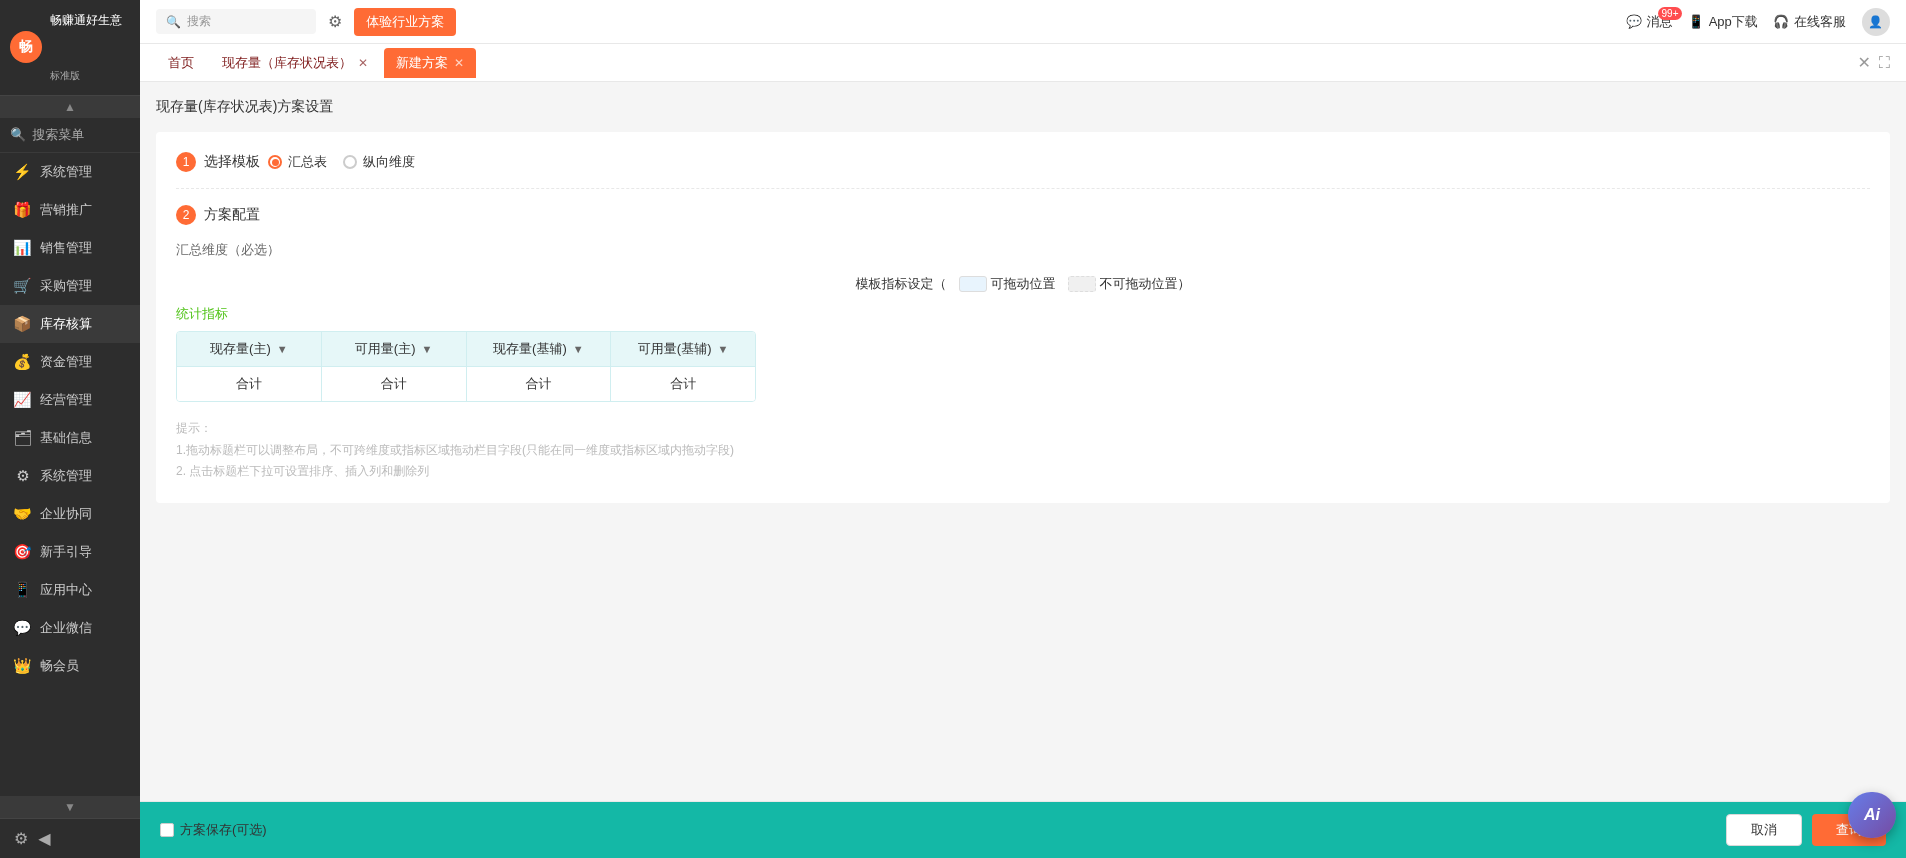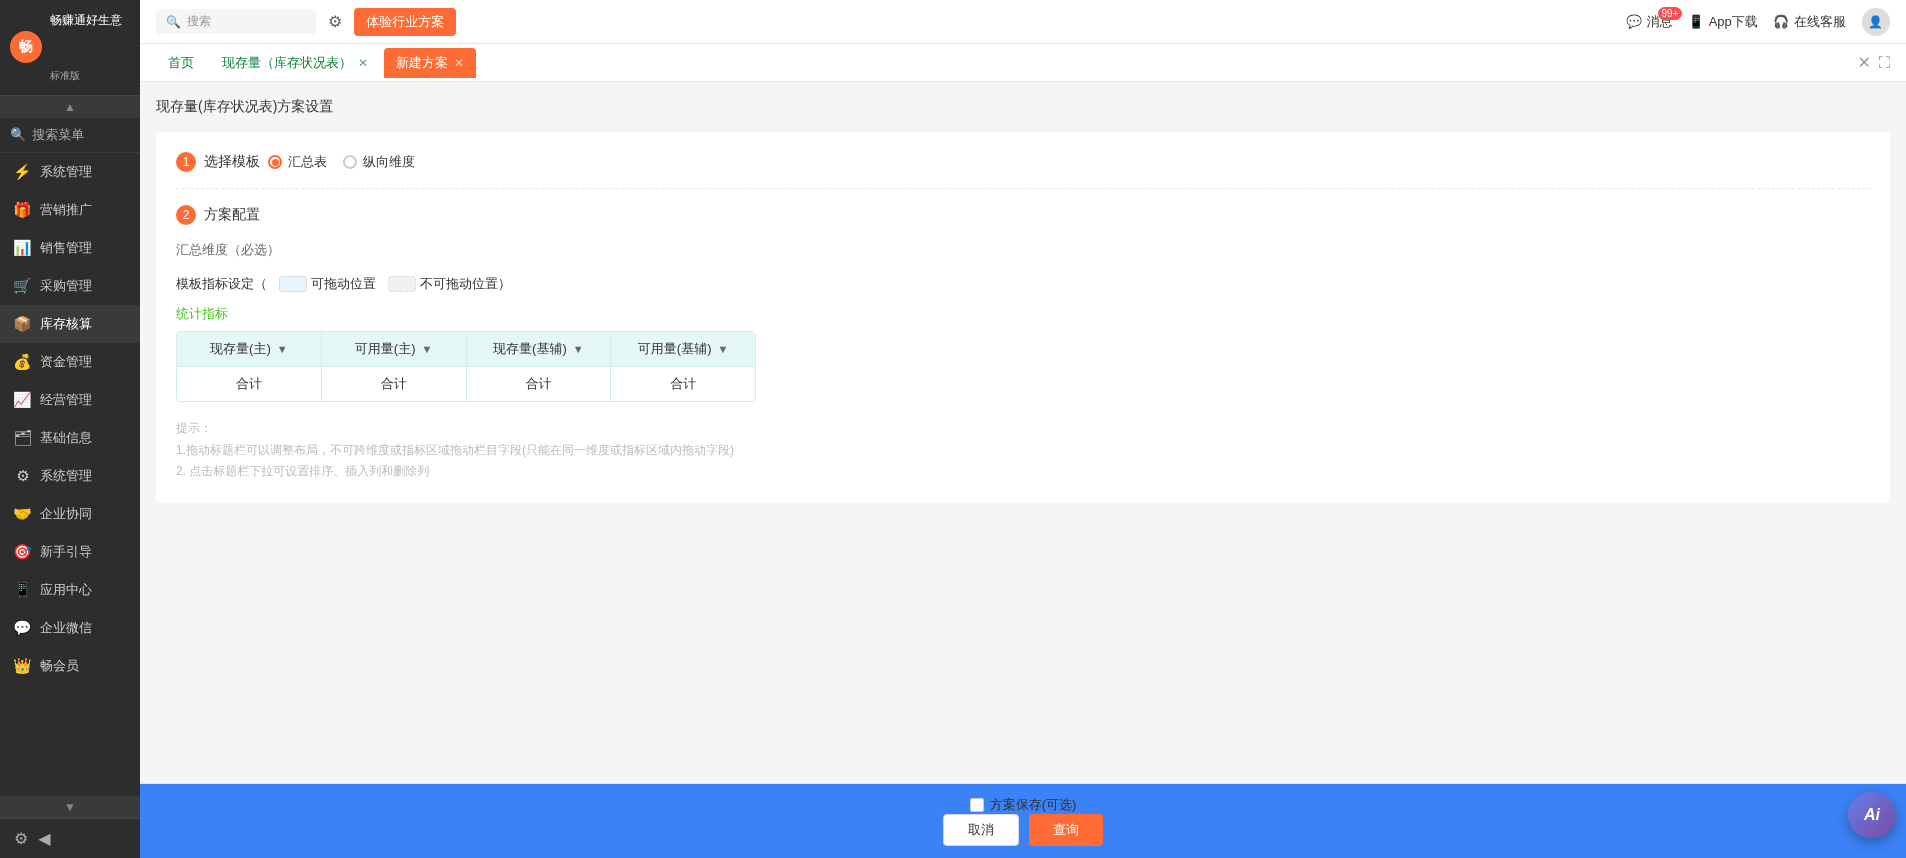--- a/index.html
+++ b/index.html
@@ -182,21 +182,21 @@
       flex-shrink: 0;
       gap: 4px;
       position: relative;
     }
     .tab {
       display: flex;
       align-items: center;
       gap: 6px;
       padding: 6px 12px;
       font-size: 13px;
-      color: #15803d;
+      color: #7f1d1d;
       cursor: pointer;
       border-radius: 4px 4px 0 0;
       white-space: nowrap;
     }
     .tab.active {
       background: #ff6b35;
       color: #fff;
       text-align: right;
     }
     .tab-close {
@@ -320,20 +320,21 @@
     }
 
     
     .indicators-row {
       display: flex;
       align-items: center;
       gap: 12px;
       margin: 16px 0 12px 0;
       font-size: 13px;
       color: #333;
+      justify-content: center;
     }
     .indicator-draggable {
       display: flex;
       align-items: center;
       gap: 4px;
     }
     .indicator-box {
       width: 28px;
       height: 16px;
       border-radius: 3px;
@@ -399,28 +400,27 @@
     .tips {
       margin-top: 16px;
       font-size: 12px;
       color: #bbb;
       line-height: 1.8;
     }
     .tips-title { color: #bbb; margin-right: 6px; }
 
     
     .bottom-bar {
-      background: #3b82f6;
+      background: #14b8a6;
       border-top: 1px solid #e8e8e8;
       padding: 12px 20px;
       display: flex;
       align-items: center;
       justify-content: space-between;
       flex-shrink: 0;
-      flex-direction: column;
     }
     .save-option {
       display: flex;
       align-items: center;
       gap: 6px;
       font-size: 13px;
       color: #333;
       cursor: pointer;
     }
     .checkbox {

